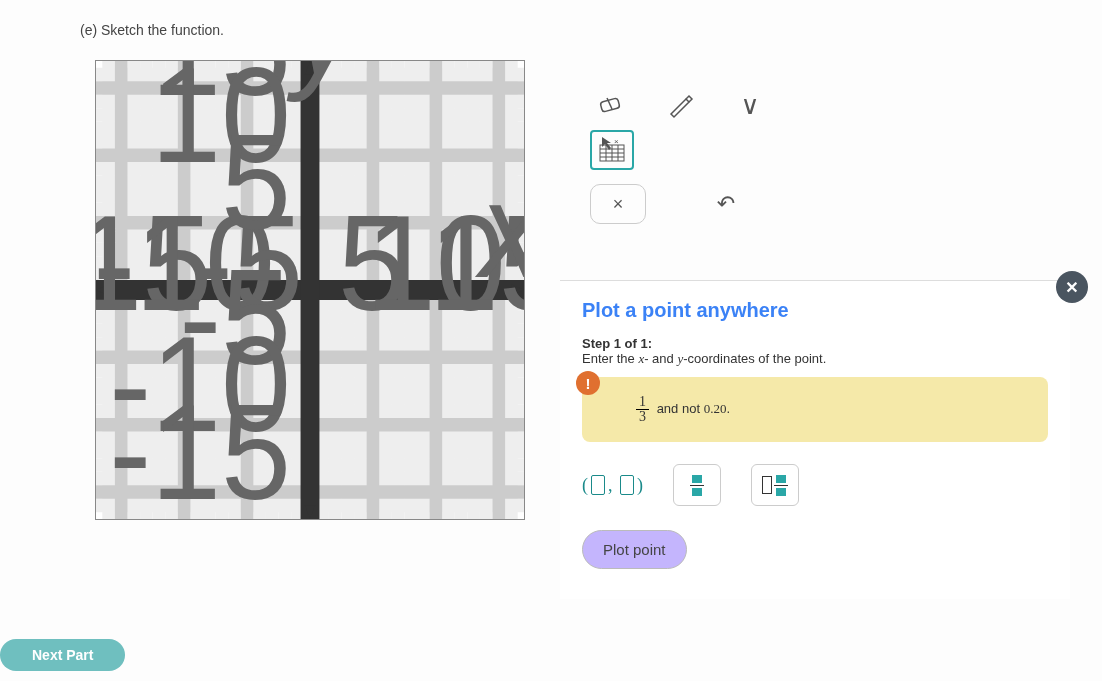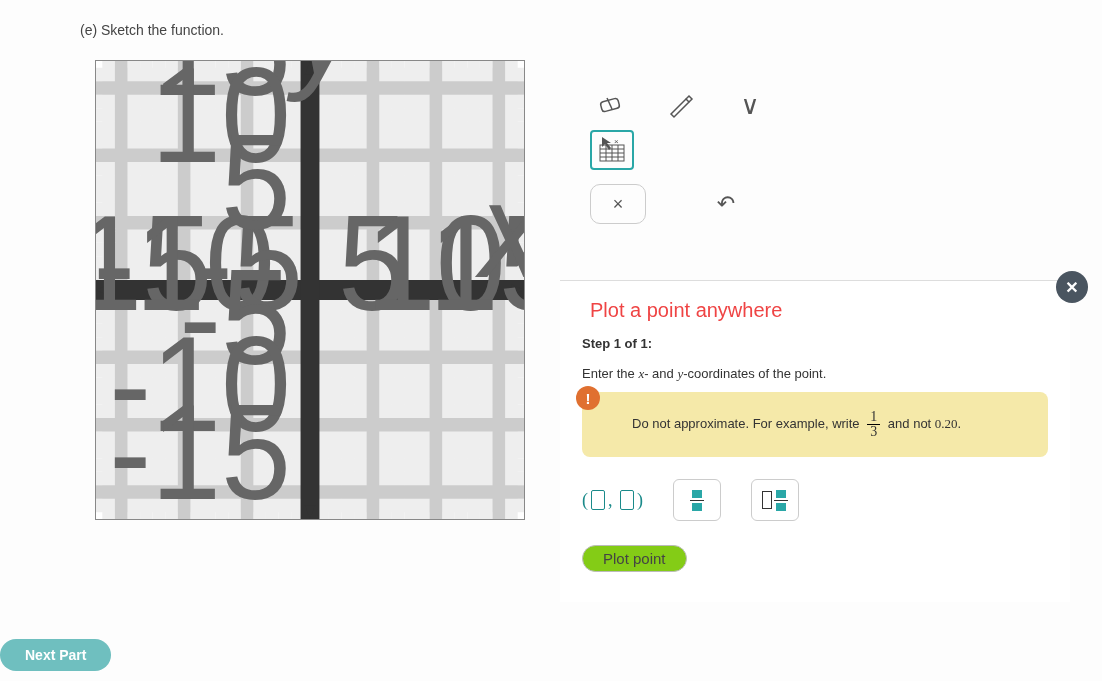--- a/index.html
+++ b/index.html
@@ -39,21 +39,21 @@
   .grid line.major { stroke: #ccc; stroke-width: 1; }
   .grid line.axis  { stroke: #333; stroke-width: 1.5; }
   .grid text { font-size: 10px; fill: #666; }
   .next-btn {
     position: absolute;
     left: 0px; bottom: 10px;
     background: #6fbfbf;
     color: #fff;
     border: none;
     border-radius: 16px;
-    padding: 8px 25px;
+    padding: 8px 32px;
     font-size: 14px;
     font-weight: bold;
     cursor: pointer;
   }
   
   .toolbox {
     position: absolute;
     left: 560px; top: 90px;
     width: 360px;
   }
@@ -98,30 +98,30 @@
   
   .panel {
     position: absolute;
     left: 560px; top: 280px;
     width: 510px;
     background: #fff;
     border-top: 1px solid #ddd;
     padding: 18px 22px 30px 22px;
   }
   .panel h3 {
-    margin: 0 0 14px 8px;
+    margin: 0 0 14px 0;
     font-size: 20px;
-    font-weight: 400;
-    color: #ef4444;
+    font-weight: 700;
+    color: #3b82f6;
   }
   .panel .step {
     font-size: 13px;
     font-weight: bold;
     color: #333;
-    margin-bottom: 15px;
+    margin-bottom: 0;
   }
   .panel .instr {
     font-size: 13px;
     color: #333;
     margin-bottom: 10px;
   }
   .panel .instr .mi { font-family: 'Times New Roman', serif; font-style: italic; }
   .close-x {
     position: absolute;
     right: -18px; top: -10px;
@@ -217,23 +217,23 @@
     width: 14px; height: 1px;
     background: #333;
   }
   .fmt-btn .whole {
     width: 10px; height: 18px;
     border: 1px solid #333;
     margin-right: 2px;
   }
   .plot-btn {
     border: 1px solid #bbb;
-    background: #84cc16;
+    background: #c4b5fd;
     border-radius: 20px;
-    padding: 4px 20px;
+    padding: 10px 20px;
     font-size: 15px;
     color: #444;
     cursor: pointer;
   }
 </style>
 </head>
 <body>
 
 <div class="page">
 
@@ -389,21 +389,20 @@
   <div class="panel">
     <div class="close-x">✕</div>
     <h3>Plot a point anywhere</h3>
     <div class="step">Step 1 of 1:</div>
     <div class="instr">
       <span>Enter the </span><span class="mi">x</span><span>- and </span><span class="mi">y</span><span>-coordinates of the point.</span>
     </div>
     <div class="warn">
       <div class="warn-icon">!</div>
       <div>
-        <span>Do not approximate. For example, write </span>
         <span class="frac">
             <span class="n">1</span>
             <span class="d">3</span>
           </span>
         <span> and not </span>
         <span style="font-family:'Times New Roman',serif;">0.20</span><span>.</span>
       </div>
     </div>
     <div class="input-row">
       <div class="coord">

